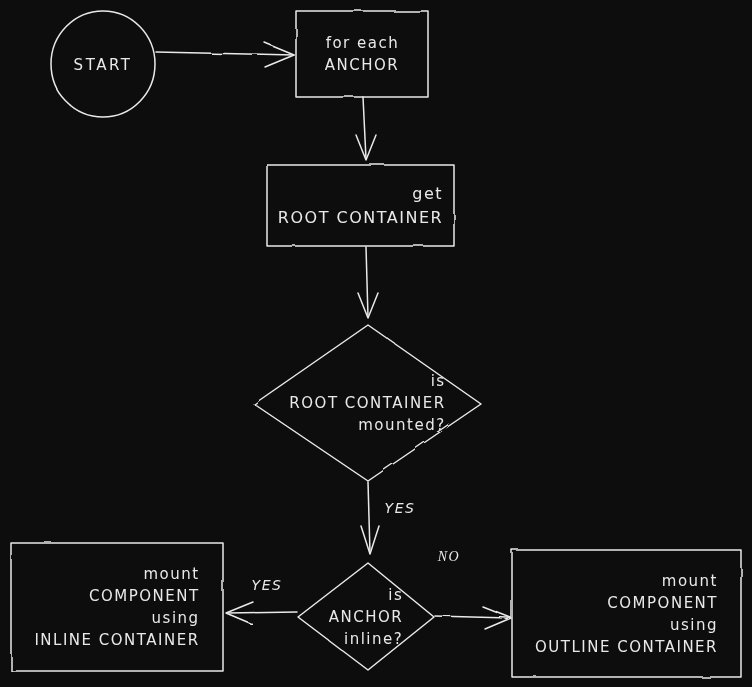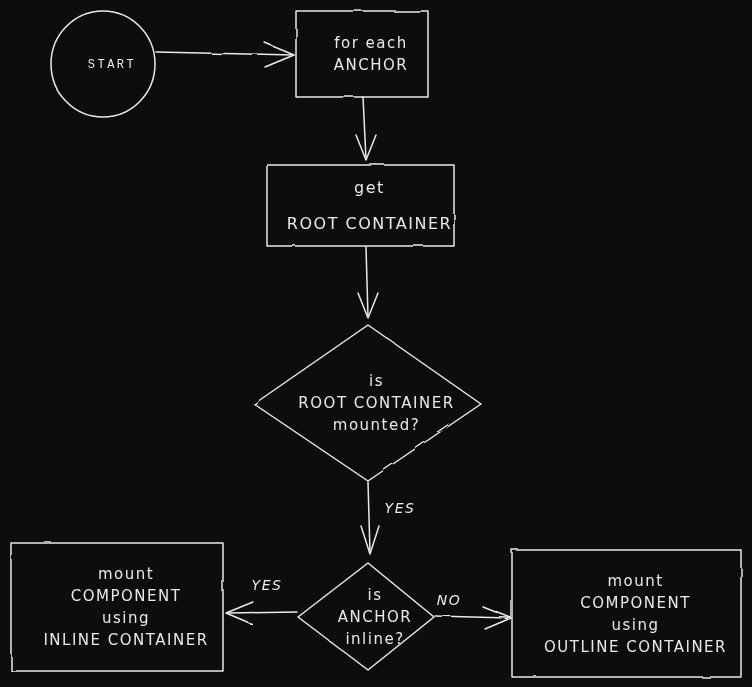--- a/index.html
+++ b/index.html
@@ -29,37 +29,35 @@
     stroke: currentColor;
     stroke-width: 1.5;
     stroke-linecap: round;
     stroke-linejoin: round;
   }
   .node-label {
     position: absolute;
     display: flex;
     align-items: center;
     justify-content: center;
-    text-align: center;
+    text-align: right;
     white-space: pre-line;
     font-size: 15px;
     line-height: 22px;
     letter-spacing: 1.5px;
     color: var(--stroke, #e9e9e9);
     pointer-events: none;
-    margin-left: 9px;
   }
   .node-label.start {
-    font-size: 12px;
+    font-size: 15px;
     letter-spacing: 2.5px;
-    font-family: Liberation Mono, monospace;
   }
   .node-label.big {
     font-size: 16px;
-    line-height: 36px;
+    line-height: 24px;
   }
   .edge-label {
     position: absolute;
     display: flex;
     align-items: center;
     justify-content: center;
     font-size: 14px;
     font-style: italic;
     letter-spacing: 1.5px;
     color: var(--stroke, #e9e9e9);
@@ -133,15 +131,15 @@
 
   <div class="node-label" style="left:512px; top:550px; width:229px; height:127px;">mount
 COMPONENT
 using
 OUTLINE CONTAINER</div>
 
   <div class="edge-label" style="left:378px; top:497px; width:44px; height:22px;">YES</div>
 
   <div class="edge-label" style="left:245px; top:574px; width:44px; height:22px;">YES</div>
 
-  <div class="edge-label" style="left:431px; top:589px; width:36px; height:22px;">NO</div>
+  <div class="edge-label" style="left:431px; top:546px; width:36px; height:22px;font-family:Liberation Serif, serif;">NO</div>
 
 </div>
 
 </body></html>

